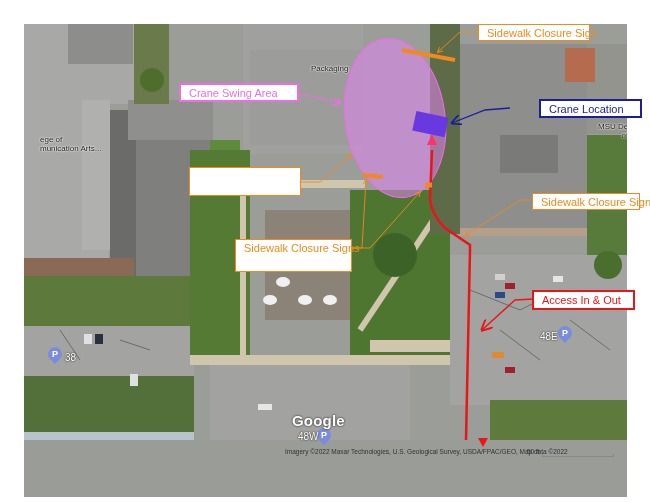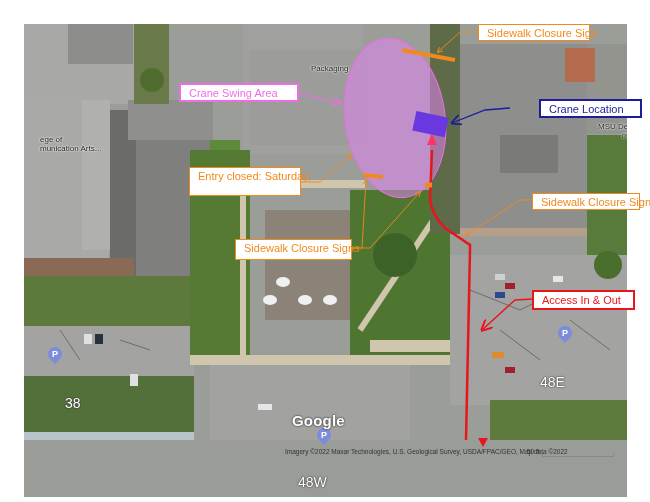--- a/index.html
+++ b/index.html
@@ -8,21 +8,21 @@
   #map svg.base { position:absolute; left:0; top:0; }
   #overlay { position:absolute; left:0; top:0; width:650px; height:502px; pointer-events:none; }
   .callout { position:absolute; background:#ffffff; font-size:11px; line-height:13px; padding:2px 8px; box-sizing:border-box; white-space:nowrap; }
   .callout.orange { border:1.5px solid #f08a1c; color:#f08a1c; }
   .callout.pink { border:2px solid #ee6de6; color:#ee6de6; }
   .callout.navy { border:2px solid #1c1c9c; color:#1c1c9c; }
   .callout.red { border:2px solid #e8161b; color:#e8161b; }
   .maplabel { position:absolute; font-size:8px; color:#222; text-shadow:0 0 2px #fff, 0 0 2px #fff; white-space:nowrap; line-height:9px; }
   .pin { position:absolute; width:14px; height:14px; border-radius:50% 50% 50% 0; transform:rotate(-45deg); background:#7b8cdc; }
   .pin span { display:block; transform:rotate(45deg); color:#fff; font-size:9px; font-weight:bold; text-align:center; line-height:14px; }
-  .pin-lbl { position:absolute; font-size:14px; color:#fff; text-shadow:0 0 2px #333, 0 0 1px #333;margin-top:43px; }
+  .pin-lbl { position:absolute; font-size:10px; color:#fff; text-shadow:0 0 2px #333, 0 0 1px #333; }
   .google { position:absolute; font-size:15px; font-weight:bold; color:#fff; text-shadow:0 0 2px #444, 0 0 2px #444; letter-spacing:0.2px; }
   .attribution { position:absolute; top:448px; left:285px; font-size:6.5px; color:#333; white-space:nowrap; }
   .scalebar { position:absolute; top:454px; left:542px; width:70px; height:2px; border:1px solid #888; border-top:none; }
   .scale-lbl { position:absolute; top:448px; left:527px; font-size:6.5px; color:#333; }
 </style>
 </head>
 <body>
 
 <div id="map">
   <svg class="base" width="603" height="416" viewBox="24 24 603 416" xmlns="http://www.w3.org/2000/svg">
@@ -154,21 +154,20 @@
   <path d="M531 200 L520 200 L466 235" stroke="#f08a1c" stroke-width="0.9" fill="none" marker-end="url(#arrOrange)"></path>
   <path d="M352 248 L362 248 L366 180" stroke="#f08a1c" stroke-width="0.9" fill="none" marker-end="url(#arrOrange)"></path>
   <path d="M352 248 L370 248 L420 192" stroke="#f08a1c" stroke-width="0.9" fill="none" marker-end="url(#arrOrange)"></path>
   <path d="M533 299 L515 300 L482 330" stroke="#e8161b" stroke-width="1.4" fill="none" marker-end="url(#arrRed)"></path>
 </svg>
 
 <div class="callout orange" style="left:478px;top:24px;width:112px;height:17px;">Sidewalk Closure Sign</div>
 <div class="callout pink" style="left:179px;top:83px;width:120px;height:19px;">Crane Swing Area</div>
 <div class="callout navy" style="left:507px;top:99px;width:103px;height:19px;margin-left:32px;">Crane Location</div>
 <div class="callout orange" style="left:189px;top:167px;width:112px;height:29px;">
-  <div>Entry closed: Saturday,</div>
 </div>
 <div class="callout orange" style="left:532px;top:193px;width:108px;height:17px;">Sidewalk Closure Sign</div>
-<div class="callout orange" style="left:235px;top:239px;width:117px;height:21px;">Sidewalk Closure Signs</div>
+<div class="callout orange" style="left:235px;top:239px;width:117px;height:33px;">Sidewalk Closure Signs</div>
 <div class="callout red" style="left:532px;top:290px;width:103px;height:20px;">Access In &amp; Out</div>
 
 <div class="attribution">Imagery ©2022 Maxar Technologies, U.S. Geological Survey, USDA/FPAC/GEO, Map data ©2022</div>
 <div class="scale-lbl">50 ft</div>
 <div class="scalebar"></div>
 
 </body></html>

